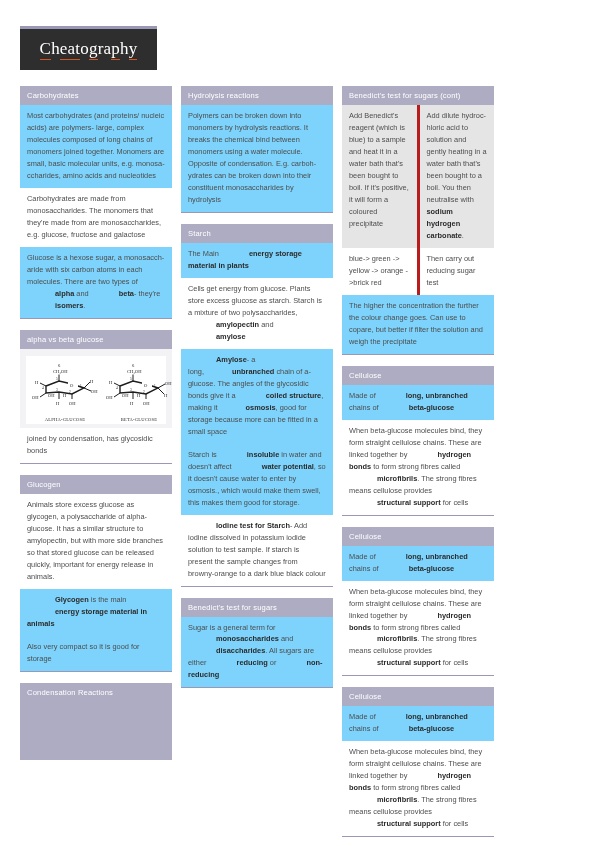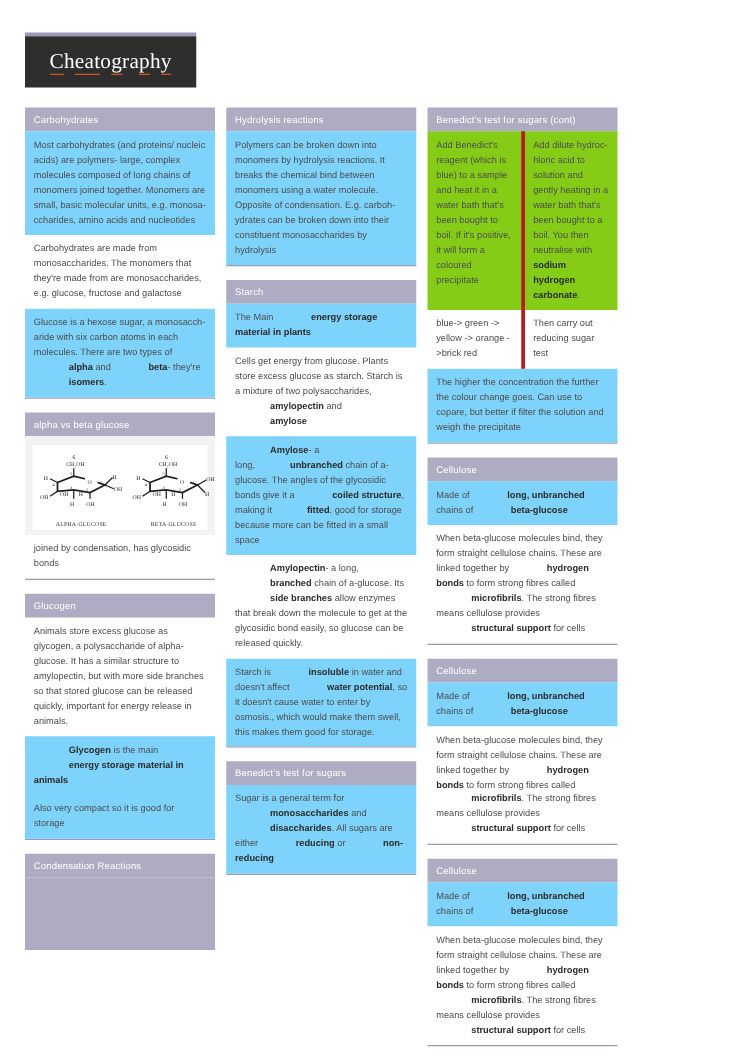--- a/index.html
+++ b/index.html
@@ -122,21 +122,21 @@
   .row.alt { background: #7dd3fc; }
   .row b { color: #2c2c2c; font-weight: bold; margin-left: 28px; }
 
   
   .row-split {
     display: flex;
     font-size: 7.4px;
     line-height: 1.62;
     color: #4d4d4d;
   }
-  .row-split.alt { background: #84cc16; }
+  .row-split.alt { background: #e5e5e5; }
   .row-split .cell {
     flex: 1 1 0;
     padding: 5px 7px 6px 7px;
     min-width: 0;
     word-wrap: break-word;
   }
   .row-split .cell + .cell { border-left: 3px solid #b91c1c; }
   .row-split b { color: #2c2c2c; font-weight: bold; }
 
   
@@ -272,23 +272,23 @@
       </div>
       <div class="col">
         <div class="card">
           <div class="card-title">Hydrolysis reactions</div>
           <div class="row alt">Polymers can be broken down into monomers by hydrolysis reactions. It breaks the chemical bind between monomers using a water molecule. Opposite of condensation. E.g. carboh­ydrates can be broken down into their constituent monosaccharides by hydrolysis</div>
         </div>
         <div class="card">
           <div class="card-title">Starch</div>
           <div class="row alt">The Main <b>energy storage material in plants</b></div>
           <div class="row">Cells get energy from glucose. Plants store excess glucose as starch. Starch is a mixture of two polysaccharides, <b>amylopectin</b> and <b>amylose</b></div>
-          <div class="row alt"><b>Amylose</b>- a long,<b>unbranched</b> chain of a-glucose. The angles of the glycosidic bonds give it a <b>coiled structure</b>, making it<b>fitted</b>, good for storage because more can be fitted in a small space</div>
-          <div class="row"><b>Amylopectin</b>- a long, <b>branched</b> chain of a-glucose. Its <b>side branches</b> allow enzymes that break down the molecule to get at the glycosidic bond easily, so glucose can be released quickly.</div>
+          <div class="row alt"><b>Amylose</b>- a long,<b>unbranched</b> chain of a-glucose. The angles of the glycosidic bonds give it a <b>coiled structure</b>, making it<b>osmosis</b>, good for storage because more can be fitted in a small space</div>
           <div class="row alt">Starch is <b>insoluble</b> in water and doesn't affect <b>water potential</b>, so it doesn't cause water to enter by osmosis., which would make them swell, this makes them good for storage.</div>
+          <div class="row"><b>Iodine test for Starch</b>- Add iodine dissolved in potassium iodide solution to test sample. If starch is present the sample changes from browny-orange to a dark blue black colour</div>
         </div>
         <div class="card">
           <div class="card-title">Benedict's test for sugars</div>
           <div class="row alt">Sugar is a general term for <b>monosacch­arides</b> and <b>disaccharides</b>. All sugars are either <b>reducing</b> or <b>non-reducing</b></div>
         </div>
       </div>
       <div class="col">
         <div class="card">
           <div class="card-title">Benedict's test for sugars (cont)</div>
           <div class="row-split alt">

